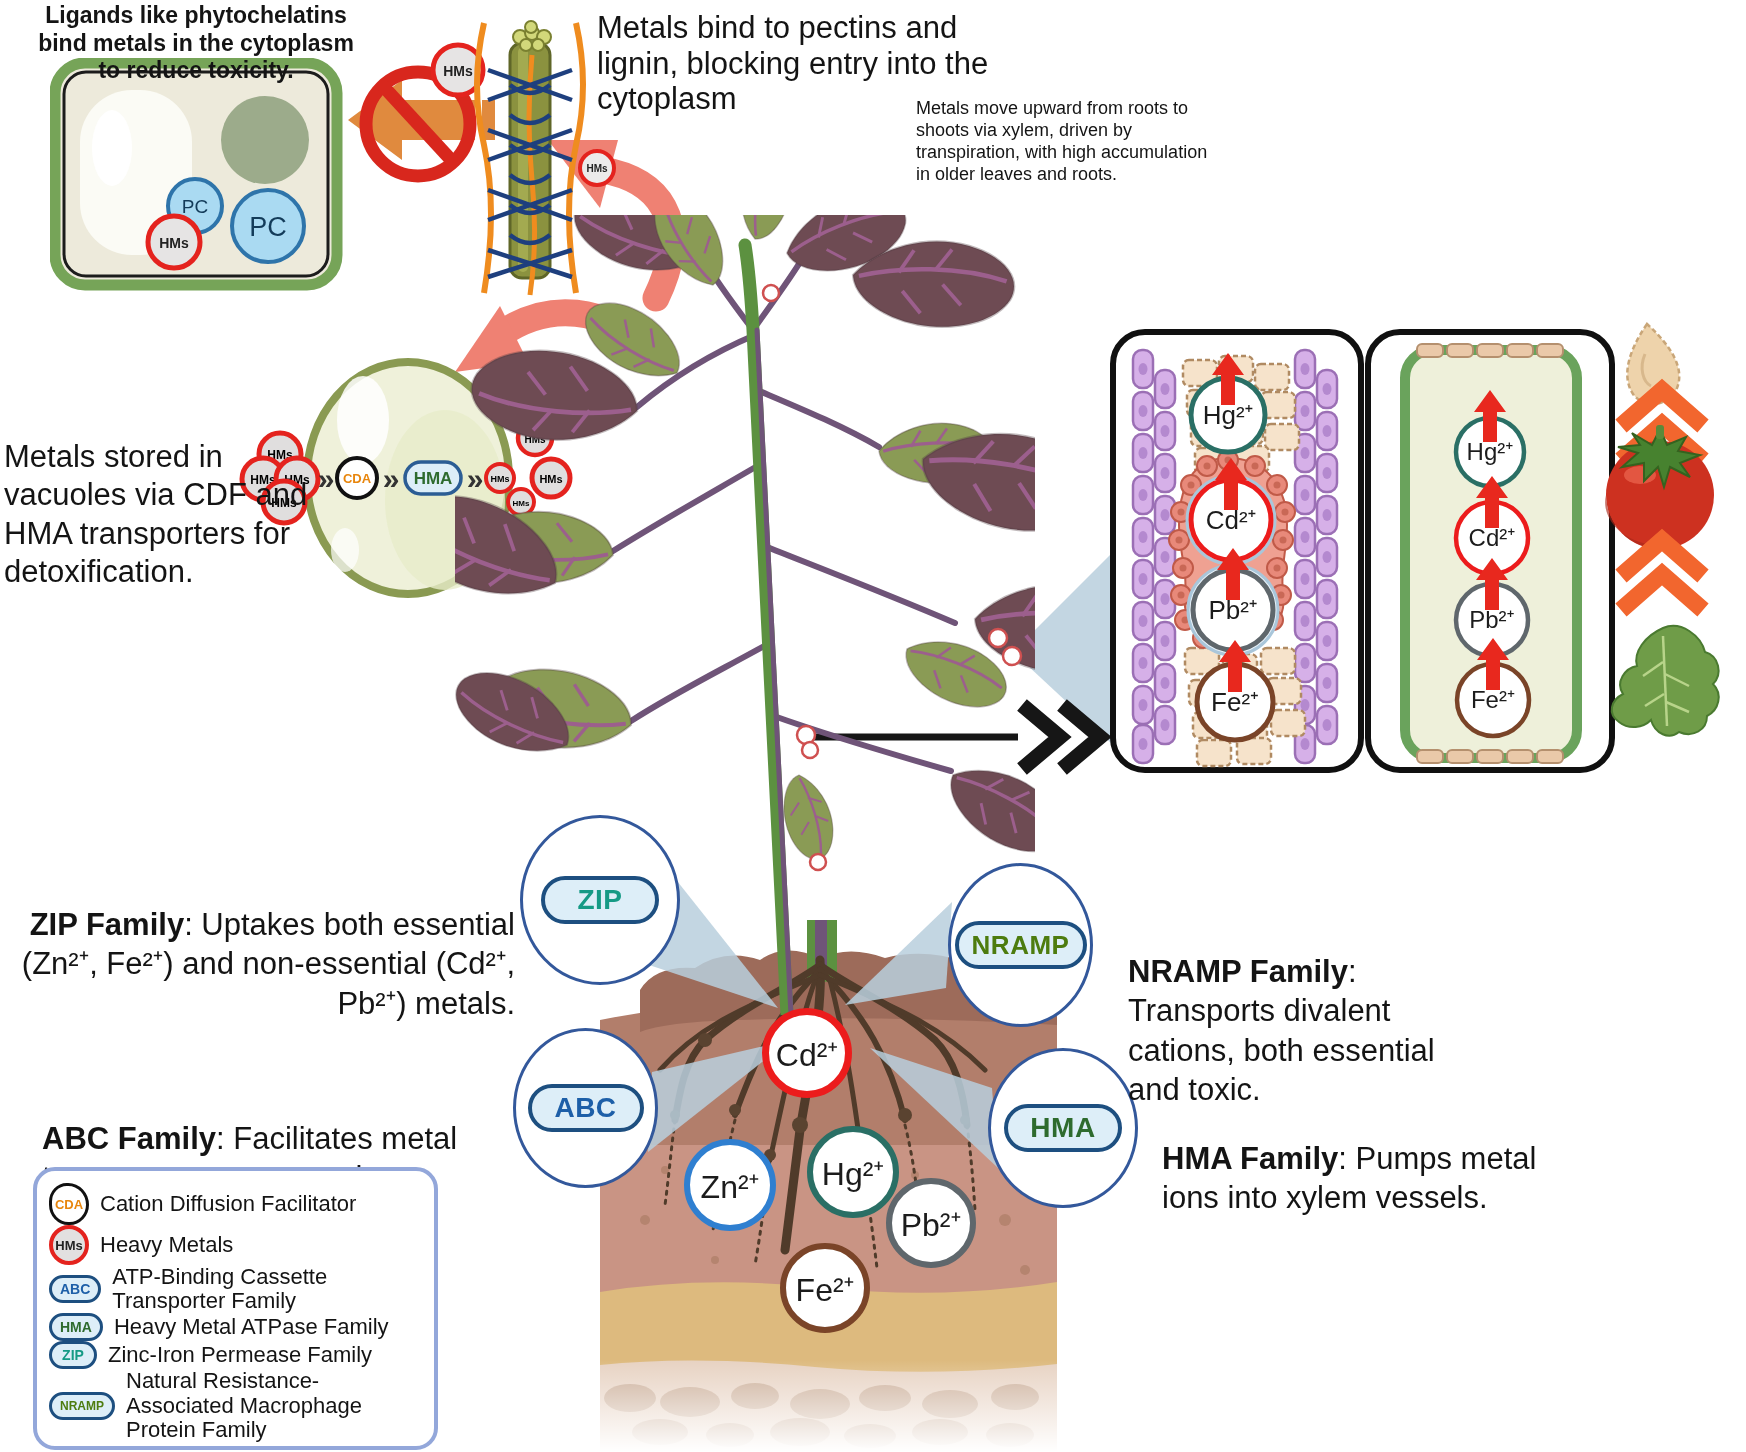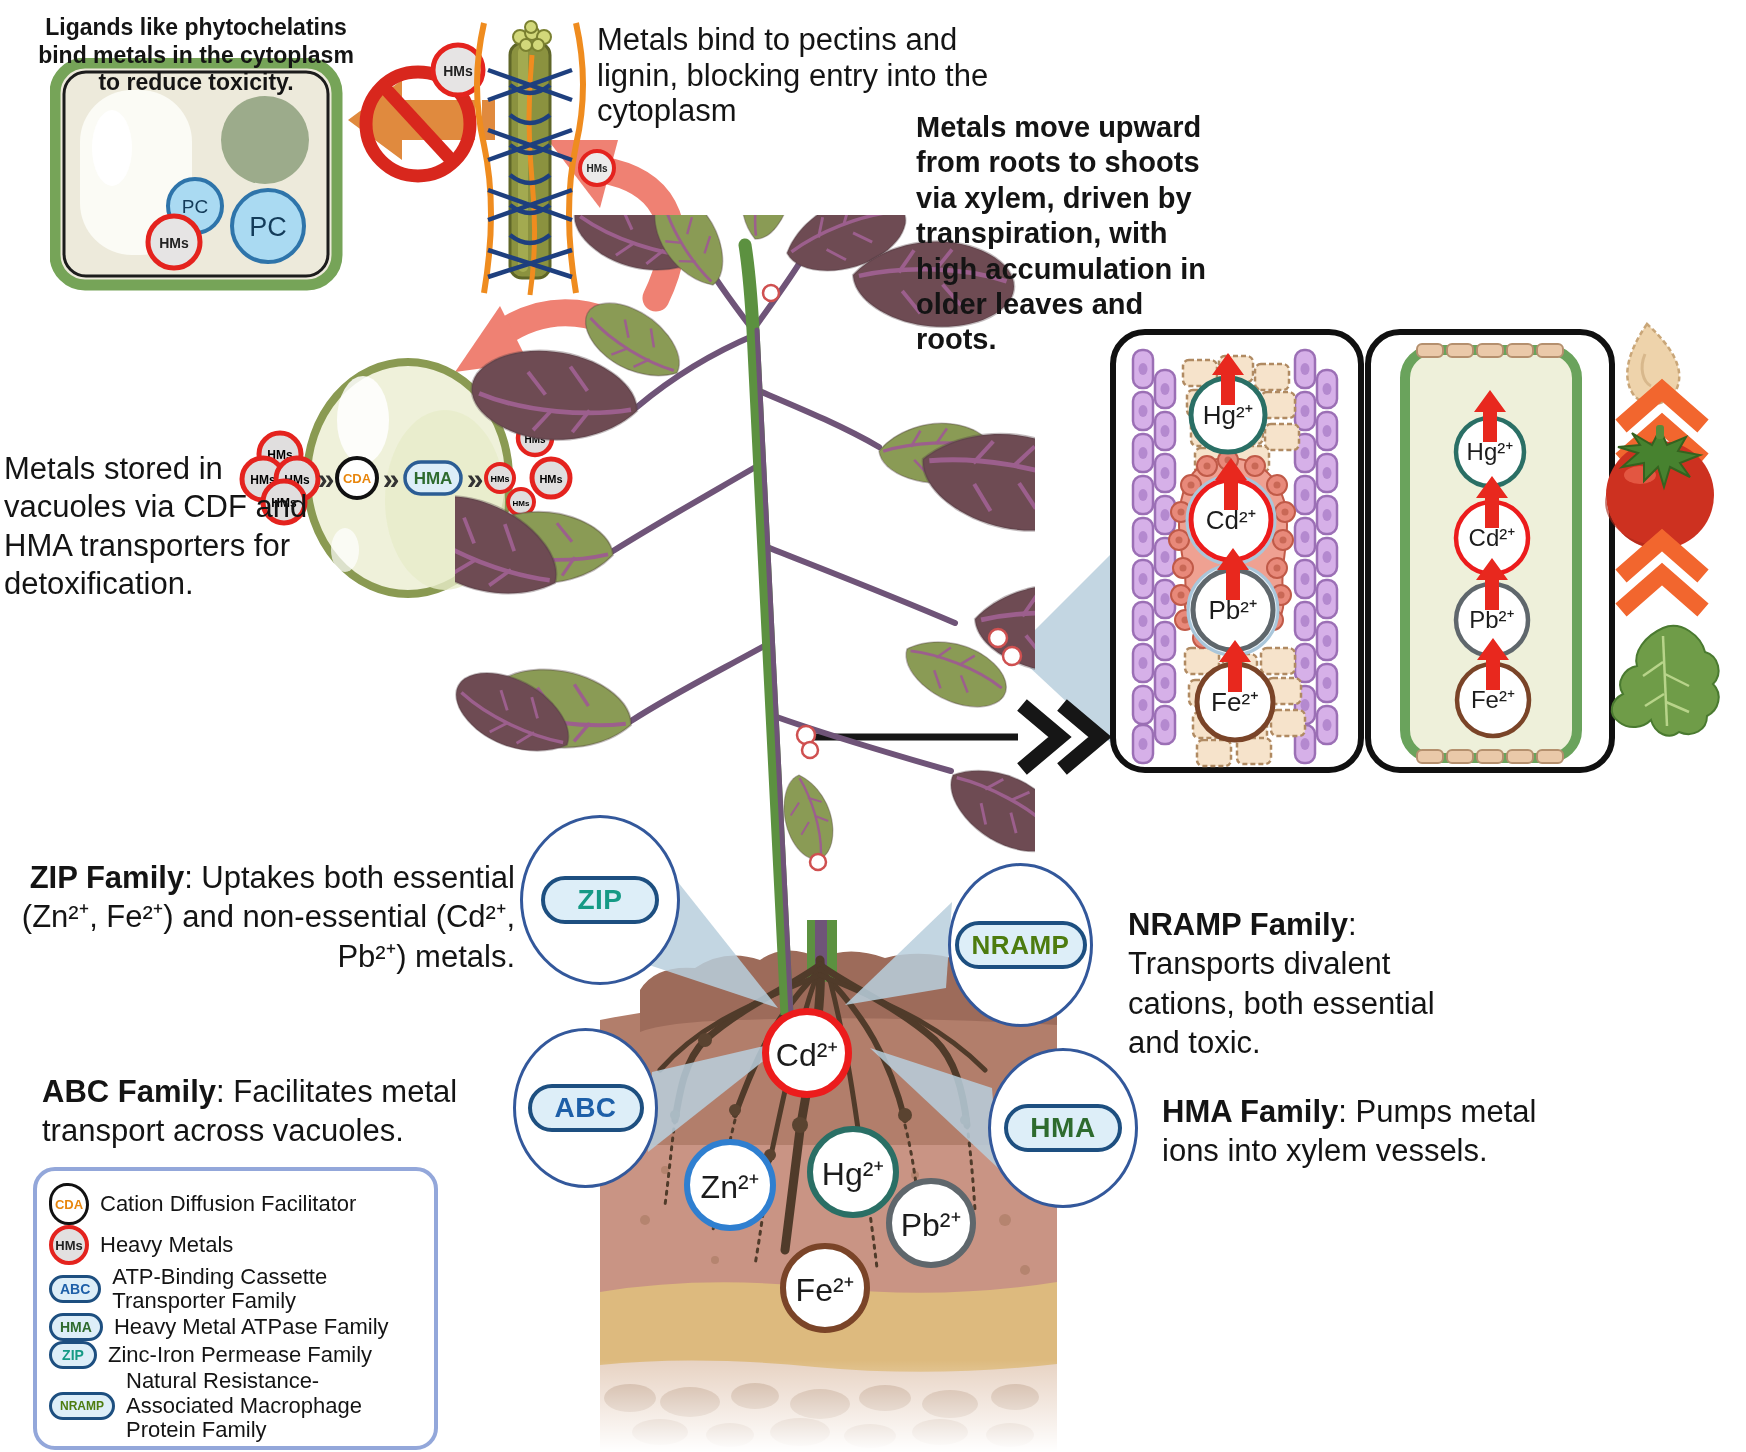--- a/index.html
+++ b/index.html
@@ -1,26 +1,26 @@
 <!DOCTYPE html>
 <html><head>
 <meta charset="utf-8">
 <style>
   html,body{margin:0;padding:0;background:#ffffff;}
   #canvas{position:relative;width:1746px;height:1452px;background:#fff;overflow:hidden;
           font-family:"Liberation Sans",sans-serif;color:#141414;}
   .abs{position:absolute;}
   svg text{font-family:"Liberation Sans",sans-serif;}
-  .caption{position:absolute;color:#141414;margin-top:12px;}
+  .caption{position:absolute;color:#141414;}
   .cap-ligands{left:26px;top:2px;width:340px;font-size:23px;line-height:1.2;text-align:center;font-weight:bold;}
   .cap-pectins{left:597px;top:10px;width:400px;font-size:31px;line-height:1.15;}
-  .cap-xylem{left:916px;top:98px;width:305px;font-size:29px;line-height:1.22;font-weight:bold;}
+  .cap-xylem{left:916px;top:98px;width:305px;font-size:18px;line-height:1.22;}
   .cap-phloem{left:1230px;top:152px;width:350px;font-size:27px;line-height:1.22;text-align:right;}
   .cap-vacuole{left:4px;top:438px;width:336px;font-size:31px;line-height:1.24;}
-  .famtext{position:absolute;font-size:31px;line-height:1.27;color:#141414;}
+  .famtext{position:absolute;font-size:31px;line-height:1.27;color:#141414;margin-top:47px;}
   .famtext .b{font-weight:bold;}
   .ft-zip{left:15px;top:858px;width:500px;text-align:right;}
   .ft-abc{left:42px;top:1072px;width:480px;text-align:left;}
   .ft-nramp{left:1128px;top:905px;width:350px;}
   .ft-hma{left:1162px;top:1092px;width:400px;}
   .ion{position:absolute;background:#fff;border-radius:50%;display:flex;align-items:center;
        justify-content:center;color:#1c1c1c;box-sizing:border-box;}
   .xcircle{position:absolute;background:#fff;border:3px solid #33589b;border-radius:50%;
        display:flex;align-items:center;justify-content:center;box-sizing:border-box;}
   .pill{border:4px solid #1d4f80;background:#ddeef8;border-radius:28px;display:flex;align-items:center;

